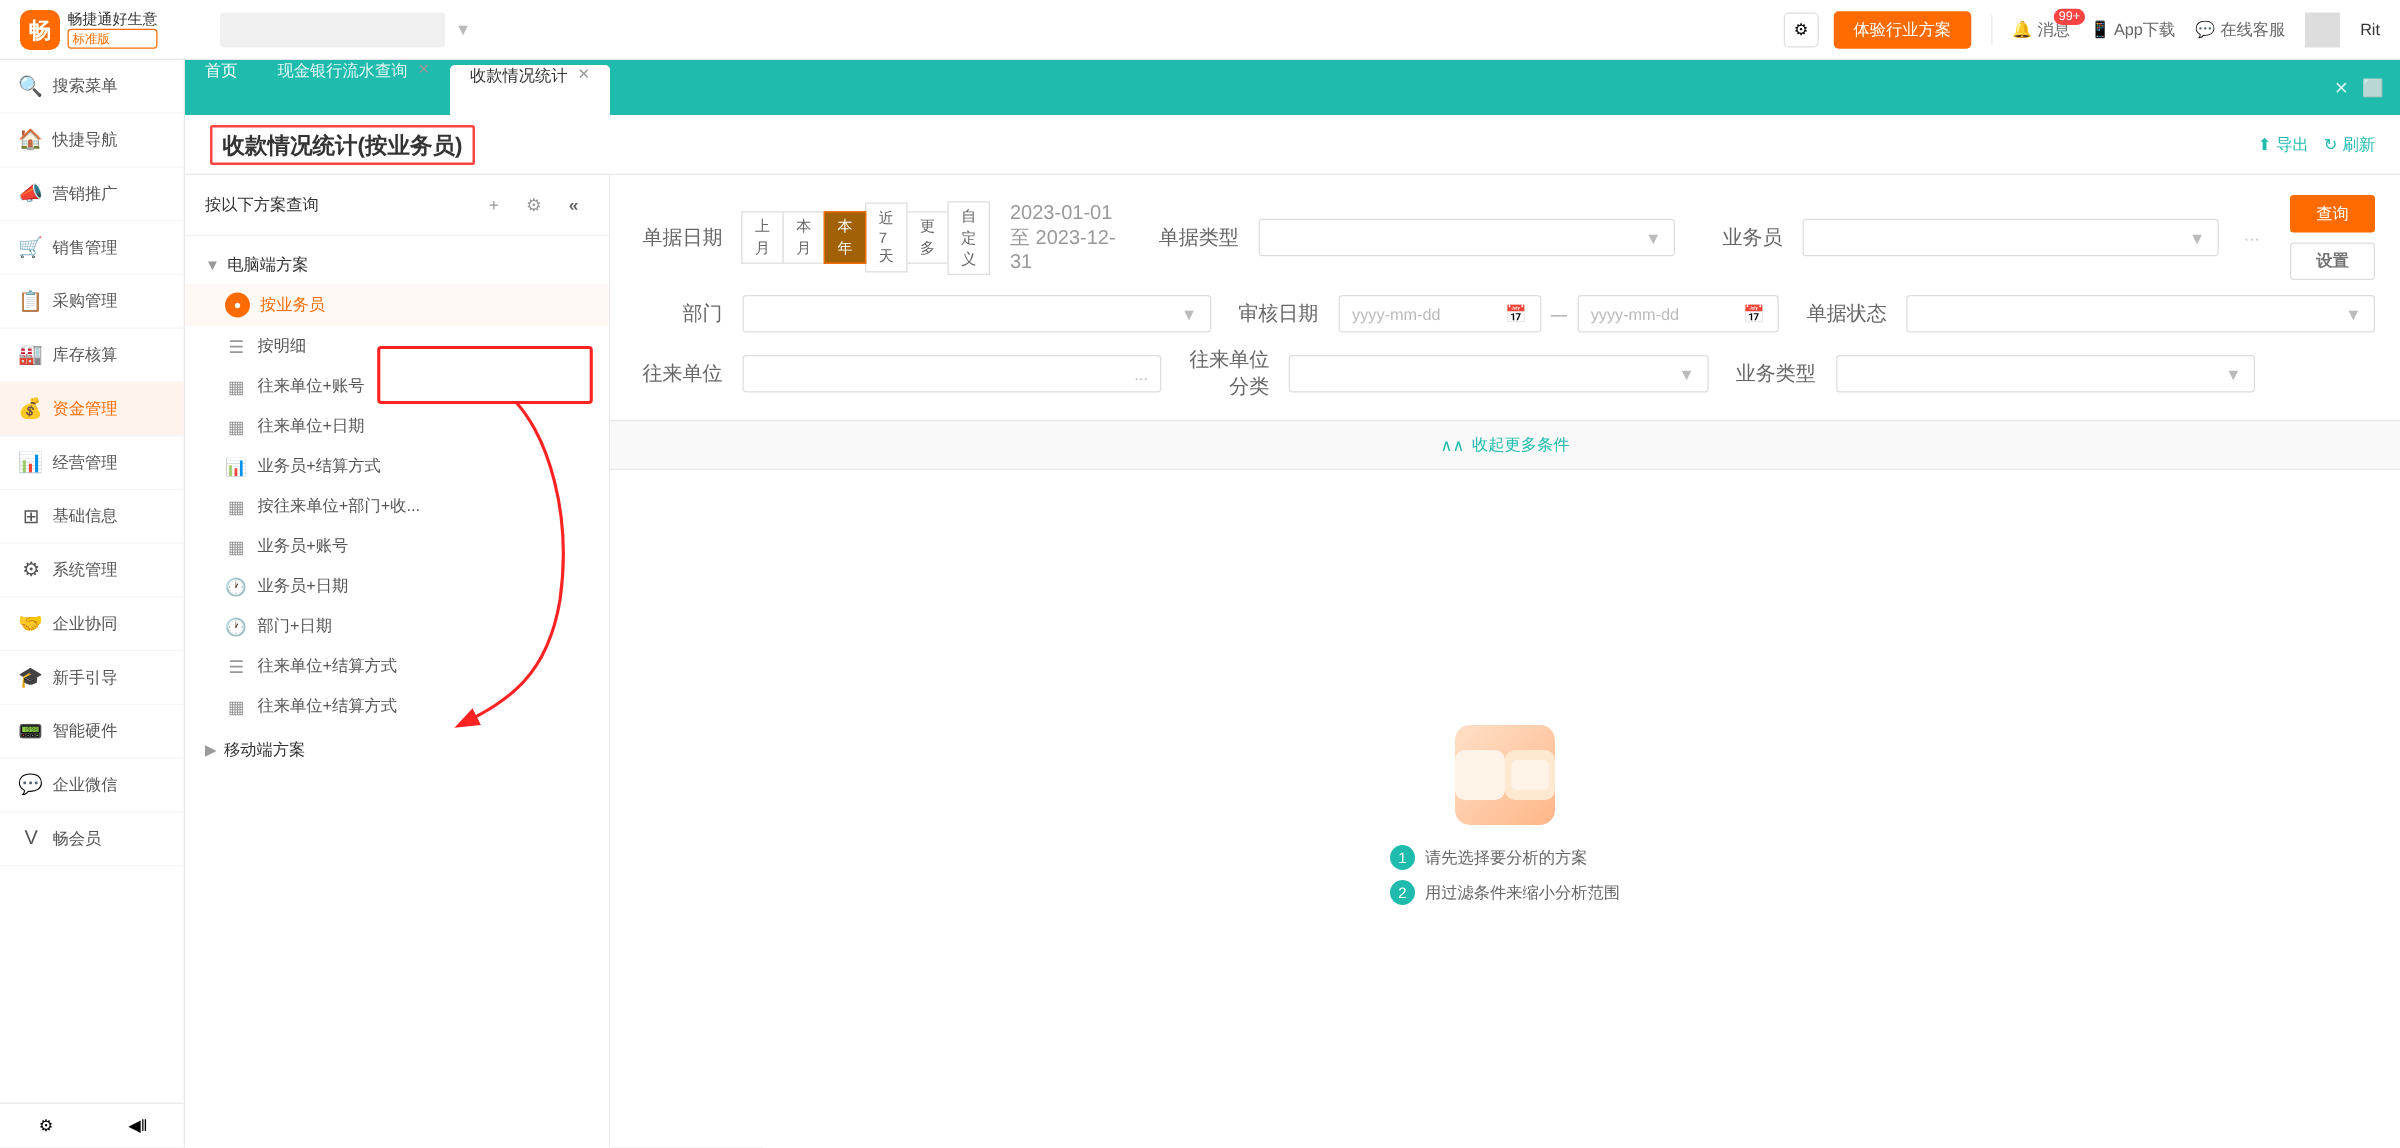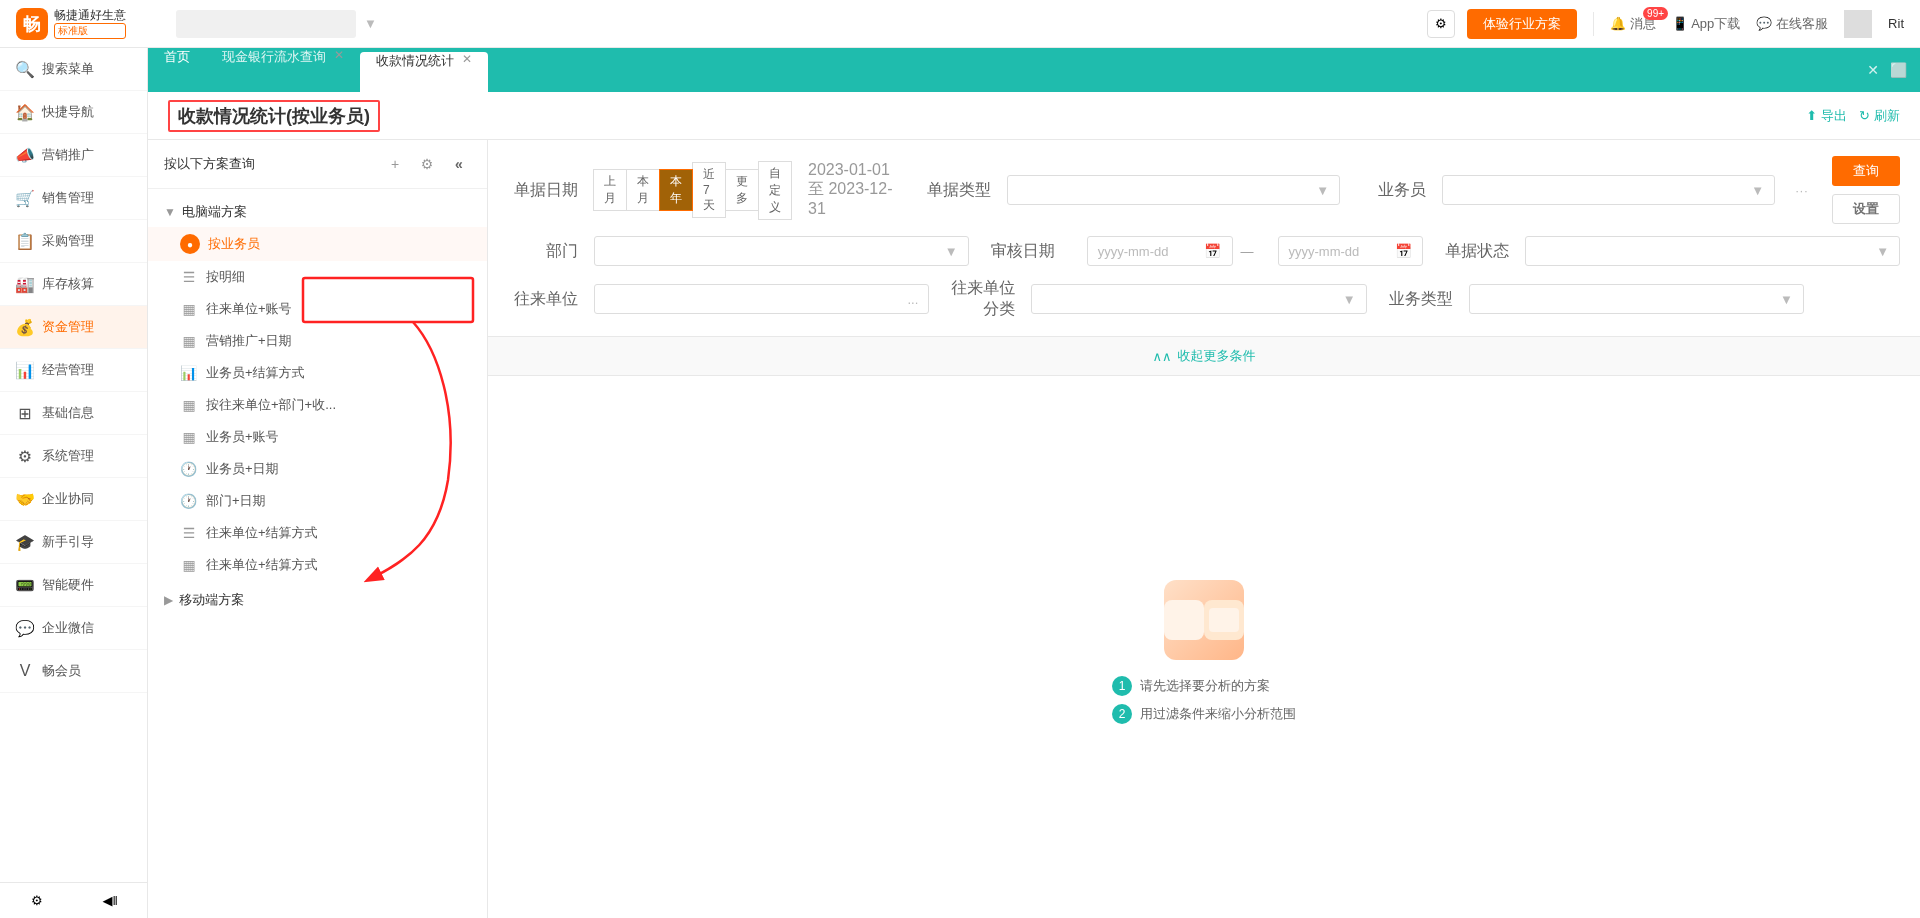--- a/index.html
+++ b/index.html
@@ -170,21 +170,21 @@
 
     .filter-area {
       background: #fff;
       padding: 16px 20px;
       border-bottom: 1px solid #e8e8e8;
       flex-shrink: 0;
     }
     .filter-row { display: flex; align-items: center; gap: 16px; margin-bottom: 12px; }
     .filter-row:last-child { margin-bottom: 0; }
     .filter-label { width: 70px; color: #666; font-size: 16px; flex-shrink: 0; text-align: right; }
-    .filter-value { flex: 1; display: flex; gap: 8px; }
+    .filter-value { flex: 1; display: flex; align-items: center; gap: 8px; }
     .date-tabs { display: flex; align-items: center; gap: 0; }
     .date-tab {
       padding: 3px 10px;
       font-size: 12px; color: #666;
       cursor: pointer;
       border: 1px solid #ddd;
       background: #fff;
       margin-left: -1px;
     }
     .date-tab.active { background: #a16207; color: #fff; border-color: #ff6b00; z-index: 1; position: relative; }
@@ -199,21 +199,21 @@
       background: #fff;
       color: #333; font-size: 13px;
     }
     .filter-dropdown-caret { color: #bbb; }
     .filter-select-group { display: flex; align-items: center; gap: 8px; flex: 1; }
     .filter-input {
       flex: 1; height: 30px;
       border: 1px solid #ddd;
       border-radius: 3px;
       padding: 0 10px;
-      font-size: 13px; color: #999; margin-left: 16px;
+      font-size: 13px; color: #999;
     }
     .date-divider { color: #999; }
     .date-icon { color: #bbb; font-size: 14px; cursor: pointer; }
     .more-dots { color: #bbb; cursor: pointer; margin-left: 4px; }
     .collapse-bar {
       display: flex; align-items: center; justify-content: center;
       padding: 10px;
       color: #1fbcad; font-size: 13px;
       cursor: pointer;
       background: #f9f9f9;
@@ -454,21 +454,21 @@
               <span>按明细</span>
             </div>
 
             <div class="scheme-item">
               <div class="scheme-item-icon" style="color:#999;">▦</div>
               <span>往来单位+账号</span>
             </div>
 
             <div class="scheme-item">
               <div class="scheme-item-icon" style="color:#999;">▦</div>
-              <span>营销推广+日期</span>
+              <span>往来单位+日期</span>
             </div>
 
             <div class="scheme-item">
               <div class="scheme-item-icon" style="color:#999;">📊</div>
               <span>业务员+结算方式</span>
             </div>
 
             <div class="scheme-item">
               <div class="scheme-item-icon" style="color:#999;">▦</div>
               <span>按往来单位+部门+收...</span>

